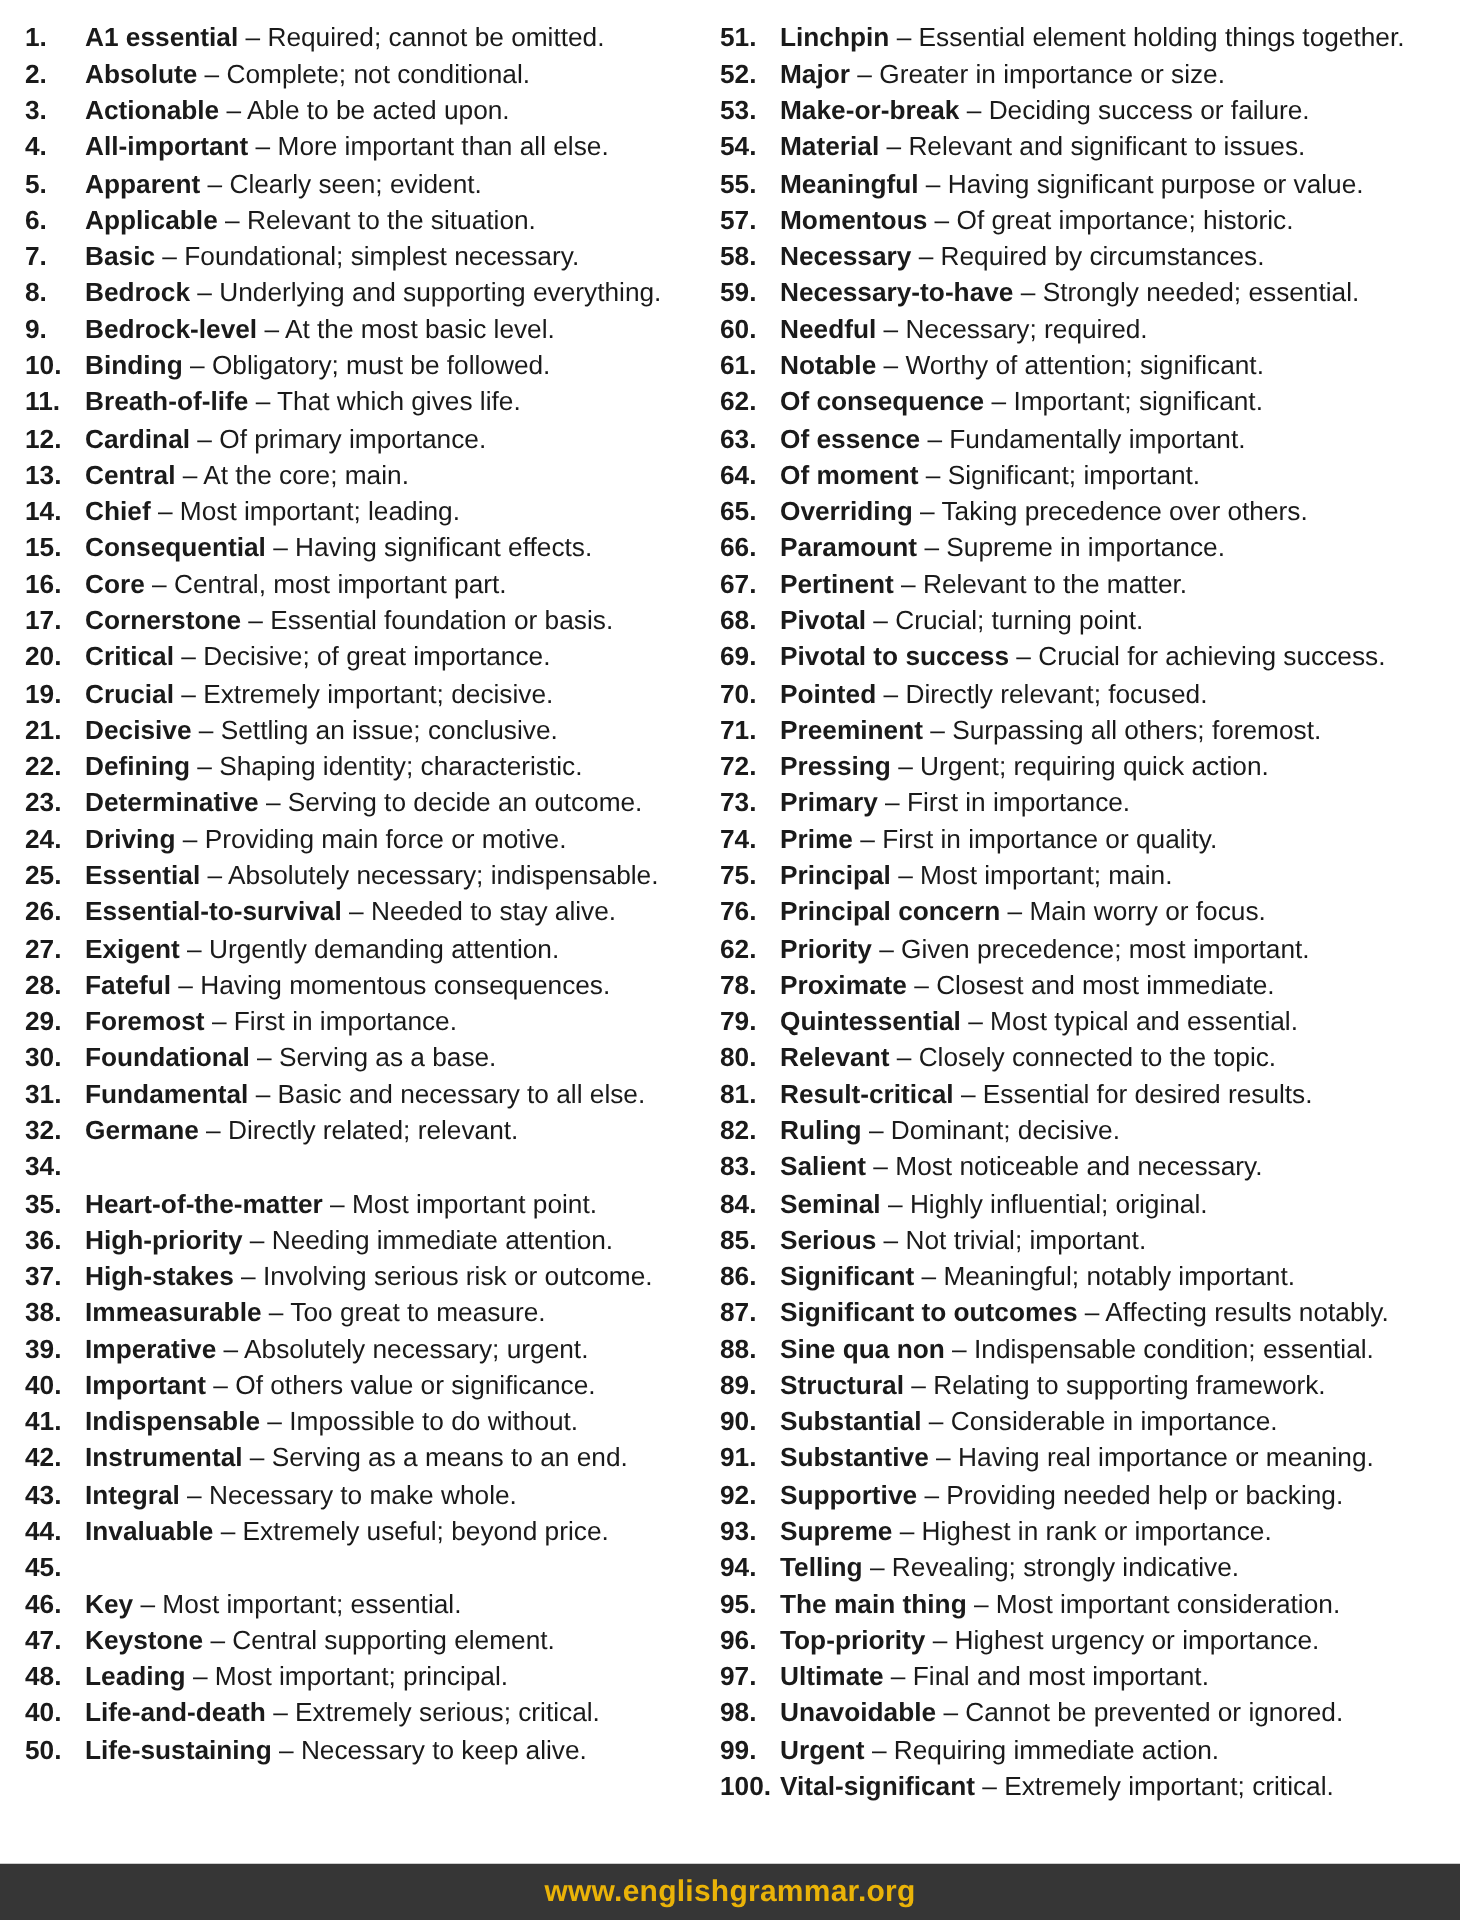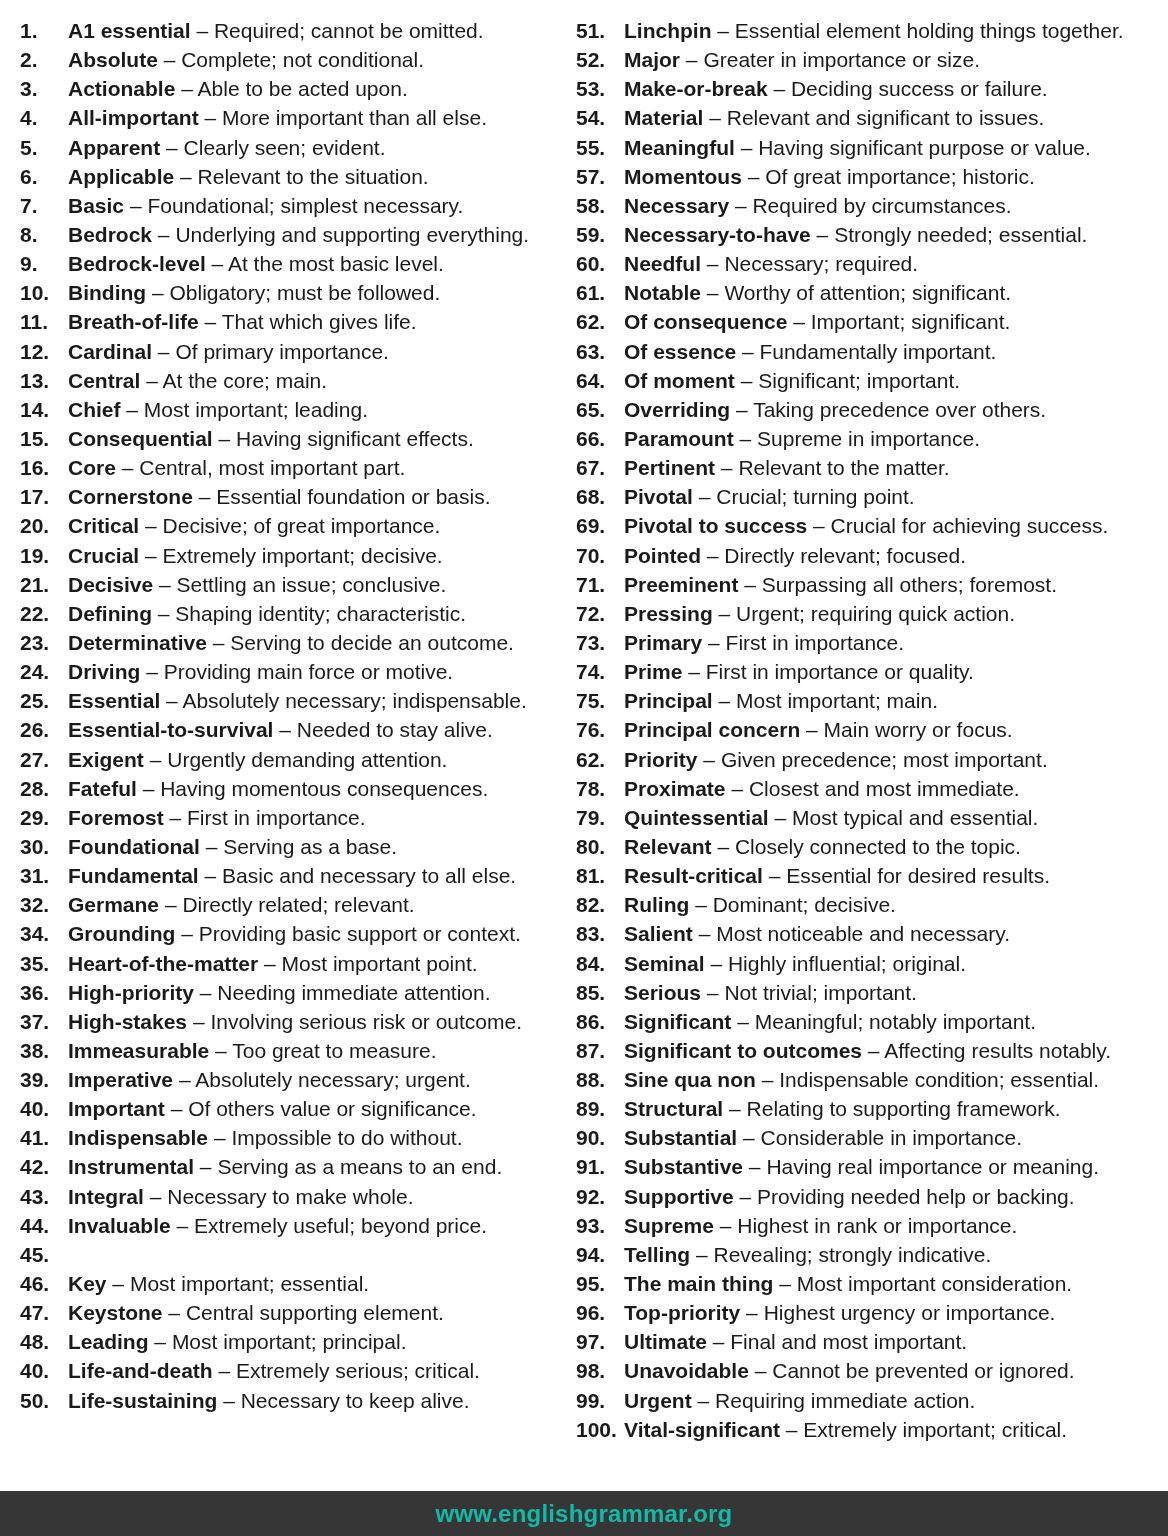--- a/index.html
+++ b/index.html
@@ -42,21 +42,21 @@
   .term {
     font-weight: bold;
   }
   .def {
     font-weight: normal;
   }
   .footer {
     flex: 0 0 45px;
     height: 45px;
     background: #363636;
-    color: #14b8a6;
+    color: #eab308;
     text-align: center;
     line-height: 45px;
     font-size: 24px;
     font-weight: bold;
     letter-spacing: 0.2px;
   }
 </style>
 </head>
 <body>
 
@@ -214,21 +214,20 @@
   </div>
 
   <div class="row">
     <span class="num">32.</span>
     <span class="text"><b class="term">Germane</b><span class="sep"> – </span><span class="def">Directly related; relevant.</span></span>
   </div>
 
 
   <div class="row">
     <span class="num">34.</span>
-    <span class="text"><b class="term">Grounding</b><span class="sep"> – </span><span class="def">Providing basic support or context.</span></span>
   </div>
 
   <div class="row">
     <span class="num">35.</span>
     <span class="text"><b class="term">Heart-of-the-matter</b><span class="sep"> – </span><span class="def">Most important point.</span></span>
   </div>
 
   <div class="row">
     <span class="num">36.</span>
     <span class="text"><b class="term">High-priority</b><span class="sep"> – </span><span class="def">Needing immediate attention.</span></span>

